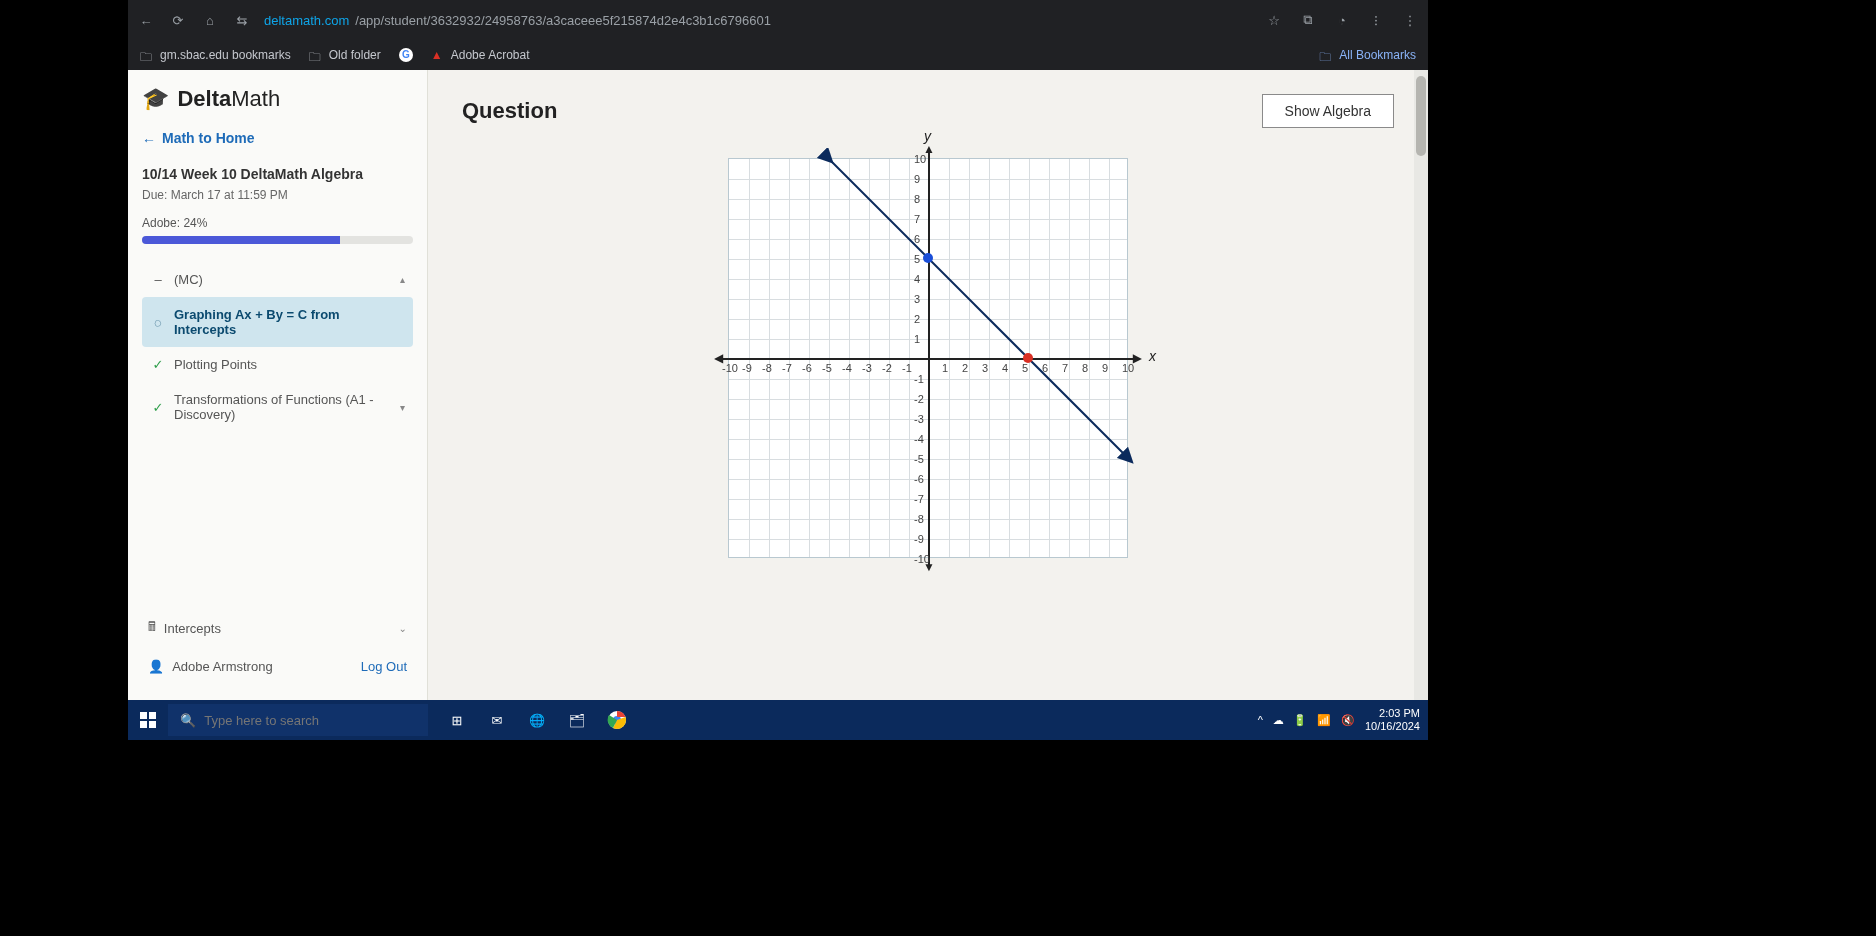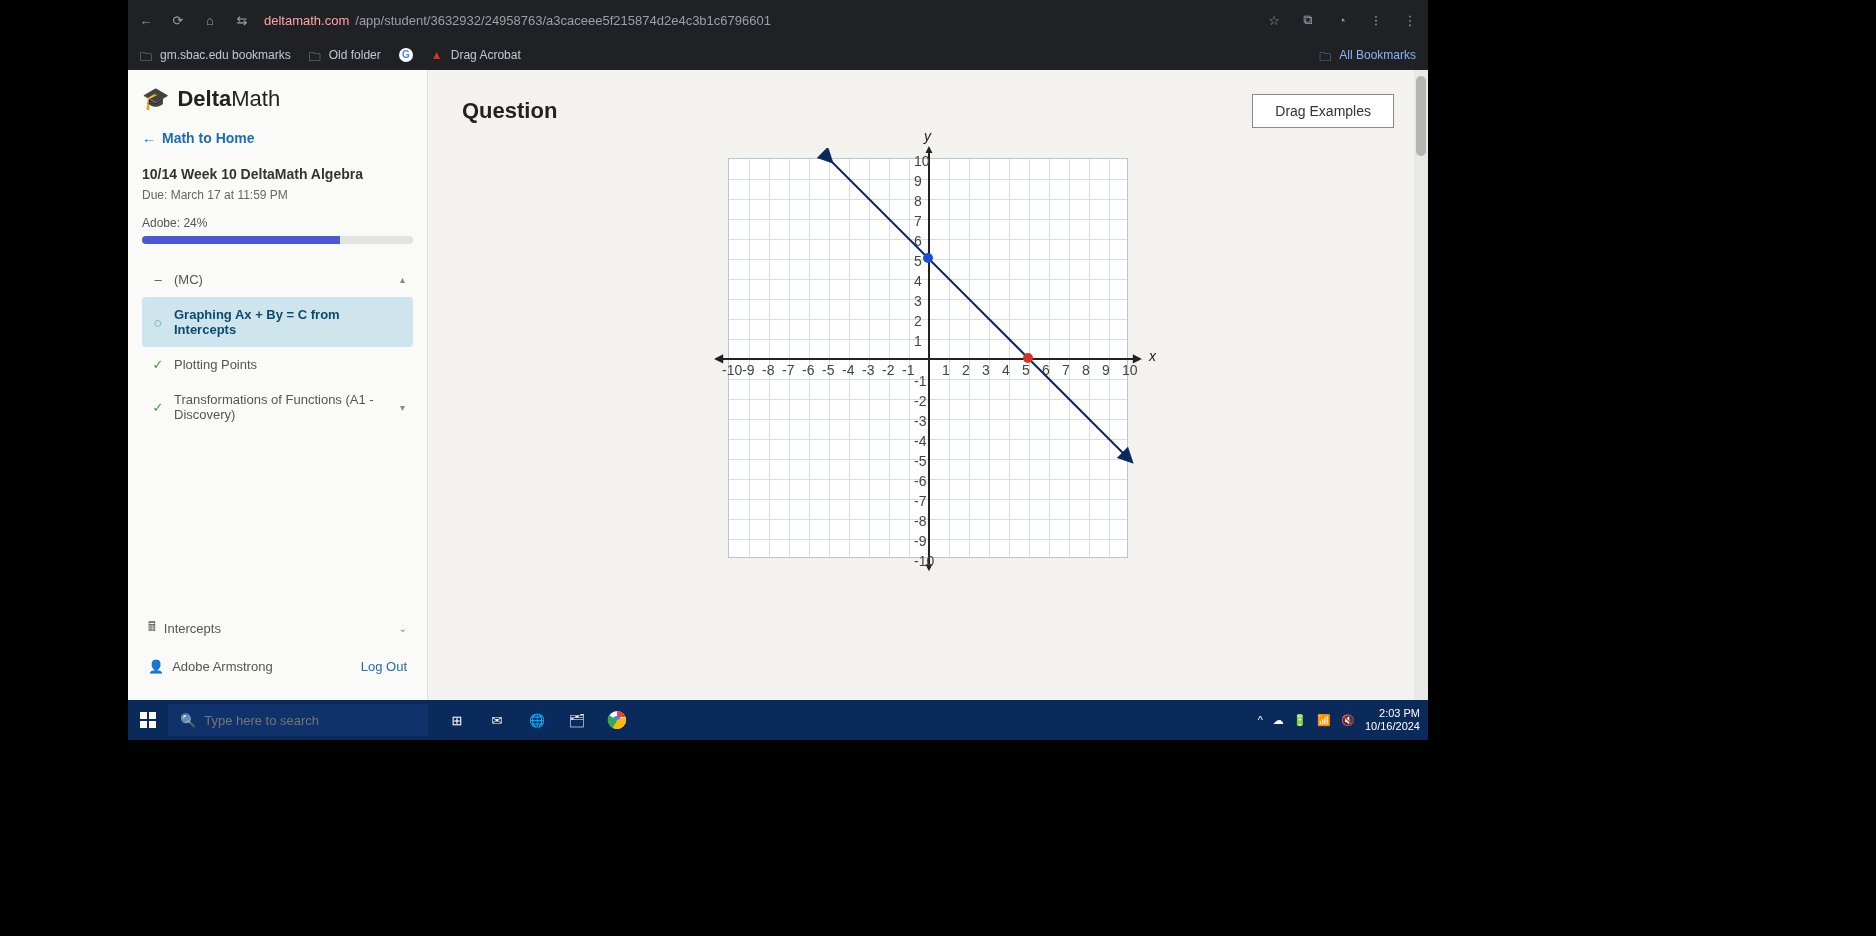--- a/index.html
+++ b/index.html
@@ -4,21 +4,21 @@
 <style>
 * { margin:0; padding:0; box-sizing:border-box; font-family:Arial,Helvetica,sans-serif; }
 body { background:#000; width:1876px; height:936px; overflow:hidden; position:relative; }
 
 .screen { position:absolute; left:128px; top:0; width:1300px; height:700px; background:#202124; }
 
 
 .addrbar { height:40px; display:flex; align-items:center; padding:0 8px; gap:12px; color:#9aa0a6; font-size:13px; }
 .navicon { width:20px; height:20px; display:flex; align-items:center; justify-content:center; cursor:pointer; color:#9aa0a6; }
 .urlwrap { flex:1; display:flex; gap:6px; align-items:center; }
-.url-dom { color:#fca5a5; }
+.url-dom { color:#0ea5e9; }
 .url-path { color:#9aa0a6; }
 .right-icons { display:flex; gap:14px; }
 
 .bmbar { height:30px; display:flex; align-items:center; padding:0 12px; gap:18px; color:#c5c8ce; font-size:12px; }
 .bm { display:flex; align-items:center; gap:6px; cursor:pointer; }
 .bmicon { width:14px; height:14px; }
 .allbm { margin-left:auto; color:#8ab4f8; }
 
 
 .page { position:relative; height:630px; background:#f3f2ee; display:flex; }
@@ -51,21 +51,21 @@
 .graphwrap { display:flex; justify-content:center; }
 .graph { position:relative; width:420px; height:420px; }
 .grid { position:absolute; left:10px; top:10px; width:400px; height:400px; background:#fff; border:1px solid #b8c8d0; }
 .gridline { position:absolute; background:#d8dde0; }
 .gridline.v { top:0; bottom:0; width:1px; }
 .gridline.h { left:0; right:0; height:1px; }
 .axis { position:absolute; background:#222; }
 .axis.x { height:2px; }
 .axis.y { width:2px; }
 .arrow { position:absolute; font-size:12px; color:#222; }
-.tick { position:absolute; font-size:14px; color:#444; }
+.tick { position:absolute; font-size:11px; color:#444; }
 .axlabel { position:absolute; font-style:italic; font-size:14px; color:#222; }
 .plotline { position:absolute; pointer-events:none; }
 .dot { position:absolute; width:10px; height:10px; border-radius:50%; margin-left:-5px; margin-top:-5px; cursor:grab; }
 .dot.red { background:#d93025; }
 .dot.blue { background:#1a4ed8; }
 
 .pagescroll { position:absolute; right:0; top:0; bottom:0; width:14px; background:#e8e8e4; }
 .pagescroll .thumb { position:absolute; left:2px; right:2px; top:6px; height:80px; background:#b5b5b0; border-radius:5px; }
 
 
@@ -108,21 +108,21 @@
       </div>
     <div class="bm">
         <span class="bmicon">🗀</span>
         <span>Old folder</span>
       </div>
     <div class="bm">
         <span class="bmicon" style="background:#fff;border-radius:50%;color:#4285f4;font-weight:700;font-size:10px;text-align:center;line-height:14px">G</span>
       </div>
     <div class="bm">
         <span class="bmicon" style="color:#d93025">▲</span>
-        <span>Drag Acrobat</span>
+        <span>Adobe Acrobat</span>
       </div>
     <div class="bm allbm">
         <span class="bmicon">🗀</span>
         <span>All Bookmarks</span>
       </div>
   </div>
 
   <div class="page">
     <div class="sidebar">
       <div class="logo">
@@ -169,21 +169,21 @@
           <span>👤</span>
           <span>Adobe Armstrong</span>
           <span class="logout">Log Out</span>
         </div>
       </div>
     </div>
 
     <div class="main">
       <div class="mainhead">
         <div class="qtitle">Question</div>
-        <button class="showex">Drag Examples</button>
+        <button class="showex">Show Algebra</button>
       </div>
 
       <div class="graphwrap">
         <div class="graph" id="graph">
             <div class="grid">
               <div class="gridline v" style="left: 20px;"></div>
               <div class="gridline v" style="left: 40px;"></div>
               <div class="gridline v" style="left: 60px;"></div>
               <div class="gridline v" style="left: 80px;"></div>
               <div class="gridline v" style="left: 100px;"></div>

